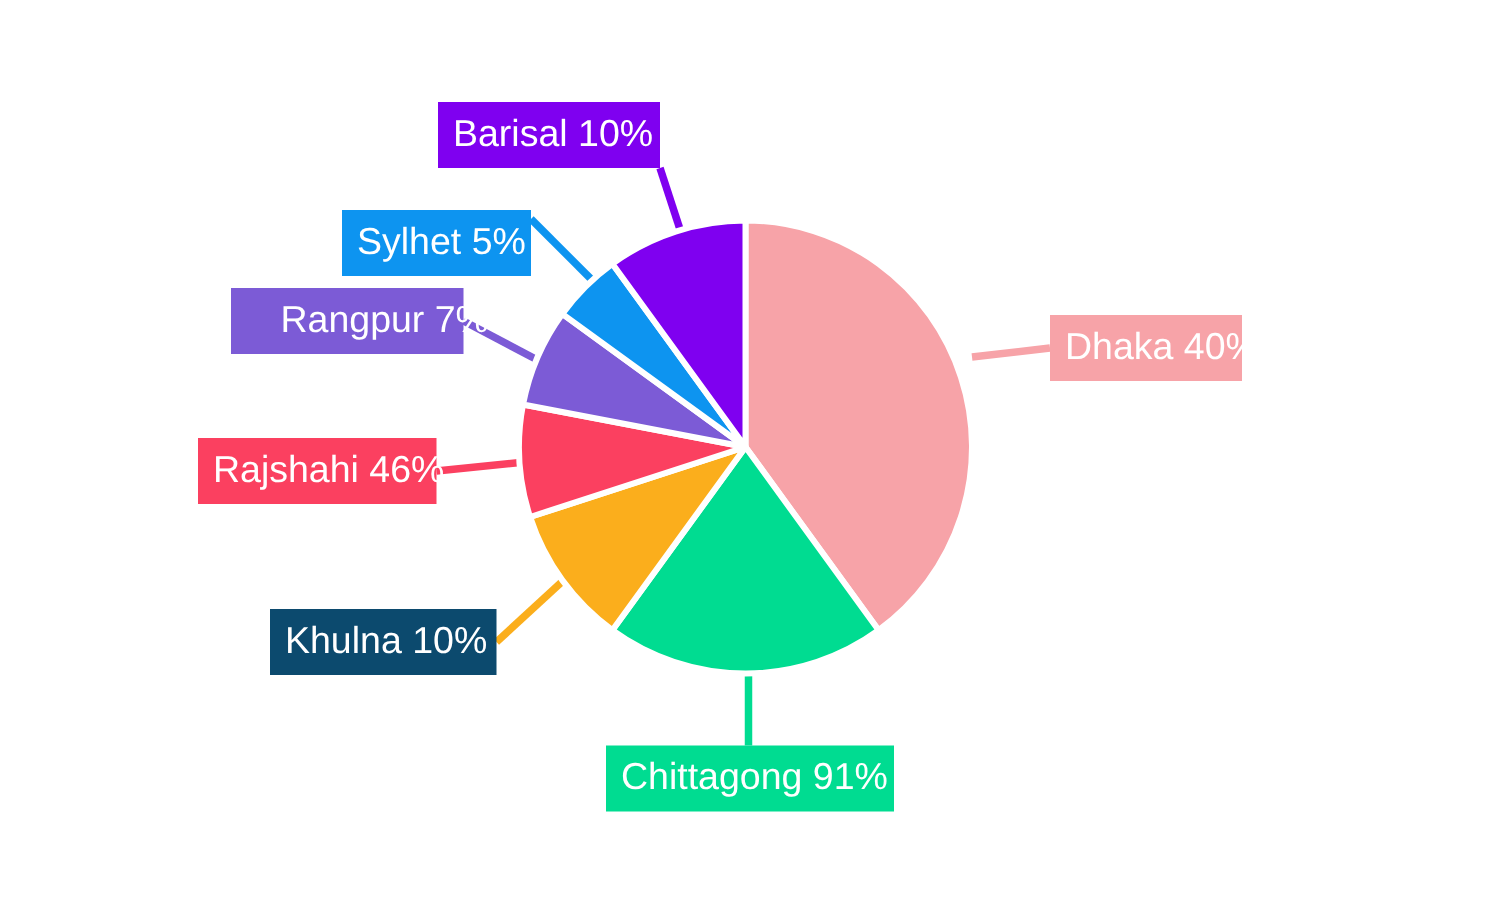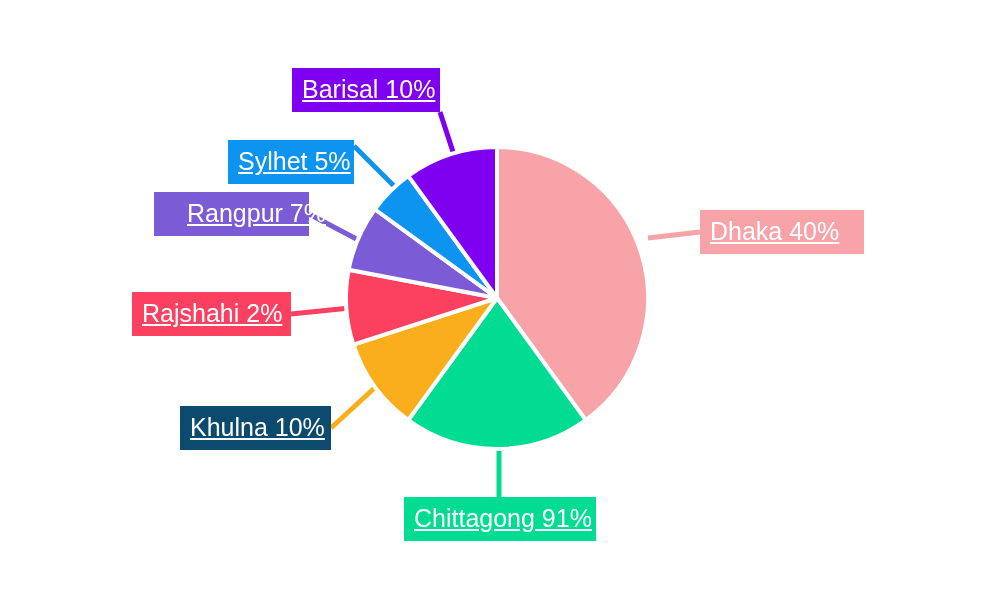--- a/index.html
+++ b/index.html
@@ -32,21 +32,20 @@
     display: flex;
     align-items: center;
     justify-content: flex-start;
     padding: 4px 10px 6px 10px;
     color: #ffffff;
     font-family: "Liberation Sans", sans-serif;
     font-size: 25px;
     line-height: 28px;
     white-space: nowrap;
     letter-spacing: 0px;
-    text-decoration: underline;
   }
 </style>
 </head>
 <body>
 
 <div id="chart-root">
   <svg id="pie-svg" viewBox="0 0 1000 600">
       <line x1="648" y1="238" x2="700" y2="232" stroke="#F7A3A8" stroke-width="5"></line>
       <line x1="499" y1="449" x2="499" y2="497" stroke="#00DC91" stroke-width="5"></line>
       <line x1="381" y1="382" x2="331" y2="428" stroke="#FBAE1C" stroke-width="5"></line>
@@ -56,31 +55,31 @@
       <line x1="455" y1="158" x2="440" y2="112" stroke="#7F00F0" stroke-width="5"></line>
       <path d="M 497 298 L 497 147 A 151 151 0 0 1 585.7555730961634 420.1615661506171 Z" fill="#F7A3A8" stroke="#FFFFFF" stroke-width="4" stroke-linejoin="round"></path>
       <path d="M 497 298 L 585.7555730961634 420.1615661506171 A 151 151 0 0 1 408.2444269038366 420.1615661506171 Z" fill="#00DC91" stroke="#FFFFFF" stroke-width="4" stroke-linejoin="round"></path>
       <path d="M 497 298 L 408.2444269038366 420.1615661506171 A 151 151 0 0 1 353.39046603943183 344.6615661506171 Z" fill="#FBAE1C" stroke="#FFFFFF" stroke-width="4" stroke-linejoin="round"></path>
       <path d="M 497 298 L 353.39046603943183 344.6615661506171 A 151 151 0 0 1 348.67462513996804 269.70542149755556 Z" fill="#FB4060" stroke="#FFFFFF" stroke-width="4" stroke-linejoin="round"></path>
       <path d="M 497 298 L 348.67462513996804 269.70542149755556 A 151 151 0 0 1 374.8384338493829 209.24442690383657 Z" fill="#7C5BD6" stroke="#FFFFFF" stroke-width="4" stroke-linejoin="round"></path>
       <path d="M 497 298 L 374.8384338493829 209.24442690383657 A 151 151 0 0 1 408.24442690383654 175.83843384938297 Z" fill="#0D94F0" stroke="#FFFFFF" stroke-width="4" stroke-linejoin="round"></path>
       <path d="M 497 298 L 408.24442690383654 175.83843384938297 A 151 151 0 0 1 497 147 Z" fill="#7F00F0" stroke="#FFFFFF" stroke-width="4" stroke-linejoin="round"></path>
     </svg>
   <div id="labels-layer">
-      <div class="pie-label" style="left: 700px; top: 210px; width: 164px; height: 44px; background: rgb(247, 163, 168);">
+      <div class="pie-label" style="left: 700px; top: 210px; width: 128px; height: 44px; background: rgb(247, 163, 168);">
         <span>Dhaka 40%</span>
       </div>
       <div class="pie-label" style="left: 404px; top: 497px; width: 192px; height: 44px; background: rgb(0, 220, 145);">
         <span>Chittagong 91%</span>
       </div>
       <div class="pie-label" style="left: 180px; top: 406px; width: 151px; height: 44px; background: #0c4a6e;">
         <span>Khulna 10%</span>
       </div>
       <div class="pie-label" style="left: 132px; top: 292px; width: 159px; height: 44px; background: rgb(251, 64, 96);">
-        <span>Rajshahi 2%</span>
+        <span>Rajshahi 46%</span>
       </div>
       <div class="pie-label" style="left: 154px; top: 192px; width: 155px; height: 44px; background: rgb(124, 91, 214); padding-left: 33px;">
         <span>Rangpur 7%</span>
       </div>
       <div class="pie-label" style="left: 228px; top: 140px; width: 126px; height: 44px; background: rgb(13, 148, 240);">
         <span>Sylhet 5%</span>
       </div>
       <div class="pie-label" style="left: 292px; top: 68px; width: 148px; height: 44px; background: rgb(127, 0, 240);">
         <span>Barisal 10%</span>
       </div>

